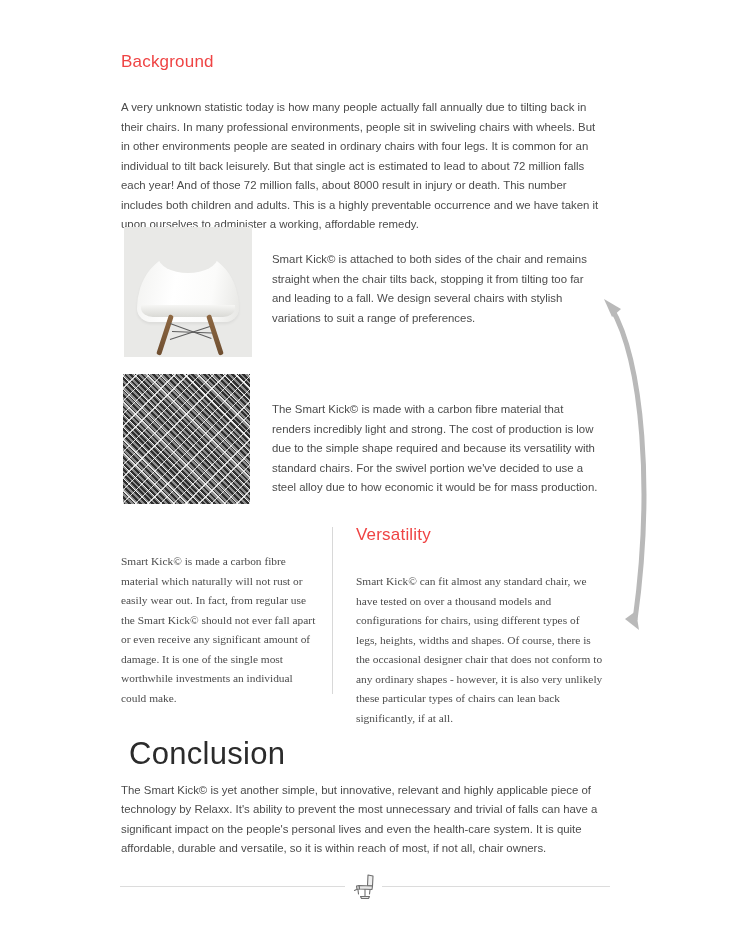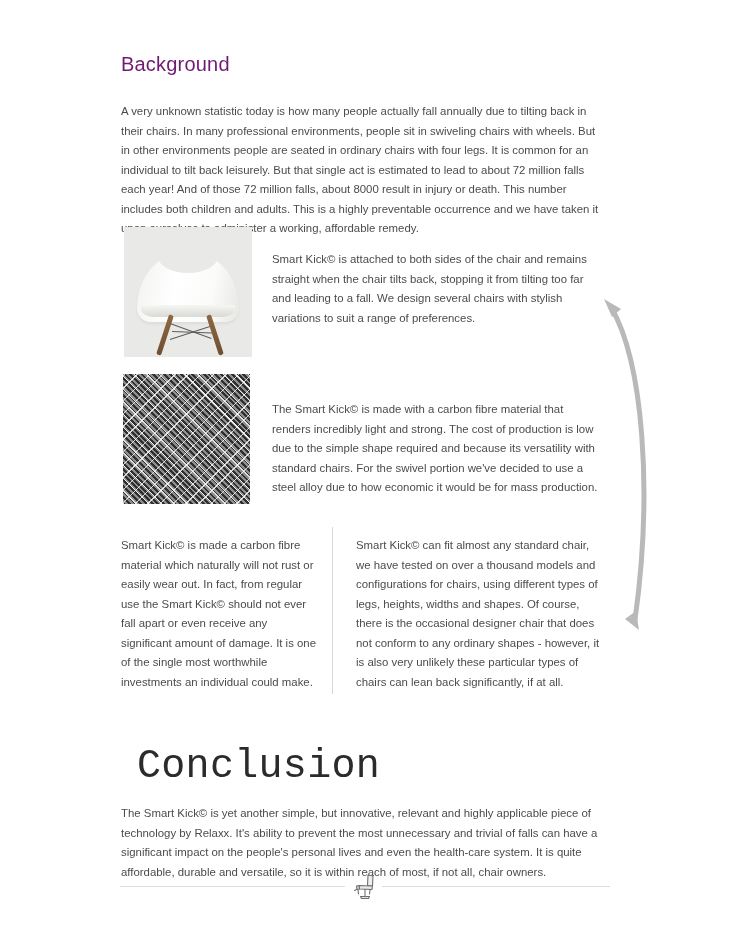--- a/index.html
+++ b/index.html
@@ -18,23 +18,23 @@
 
   .page {
     position: absolute;
     inset: 0;
     background: #ffffff;
   }
 
   
   .section-heading {
     font-family: "Liberation Sans", sans-serif;
-    font-size: 20px;
+    font-size: 17px;
     font-weight: 300;
-    color: #701a75;
+    color: #ef4444;
     letter-spacing: 0.2px;
     margin: 0;
     line-height: 1.2;
   }
   .body-text {
     font-family: "Liberation Sans", sans-serif;
     font-size: 11.4px;
     line-height: 19.5px;
     color: #4b4b4b;
     margin: 0;
@@ -147,43 +147,43 @@
     left: 121px;
     top: 525px;
     width: 482px;
   }
   .col {
     position: absolute;
     top: 0;
   }
   .col-left  { left: 0px;   width: 196px; }
   .col-right { left: 235px; width: 247px; }
-  .col .body-text { margin-top: 11px; }
+  .col .body-text { margin-top: 27px; font-family: Liberation Serif, serif; }
   .col-divider {
     position: absolute;
     left: 211px;
     top: 2px;
     width: 1px;
     height: 167px;
     background: #d8d8d8;
   }
 
   
   .conclusion-block {
     position: absolute;
     left: 121px;
     top: 730px;
     width: 482px;
   }
   .conclusion-title {
-    font-family: Liberation Mono, monospace;
-    font-size: 40px;
+    font-family: Liberation Sans, sans-serif;
+    font-size: 31px;
     font-weight: 400;
     color: #2b2b2b;
-    margin: 16px;
+    margin: 8px;
     line-height: 1.05;
     letter-spacing: 0.3px;
   }
   .conclusion-block .body-text { margin-top: 10px; }
 
   
   .footer {
     position: absolute;
     left: 120px;
     top: 870px;
@@ -246,20 +246,21 @@
   <div class="materials-block">
     <p class="body-text">The Smart Kick© is made with a carbon fibre material that renders incredibly light and strong. The cost of production is low due to the simple shape required and because its versatility with standard chairs. For the swivel portion we've decided to use a steel alloy due to how economic it would be for mass production.</p>
   </div>
 
   <div class="cols">
     <div class="col col-left">
       <p class="body-text">Smart Kick© is made a carbon fibre material which naturally will not rust or easily wear out. In fact, from regular use the Smart Kick© should not ever fall apart or even receive any significant amount of damage. It is one of the single most worthwhile investments an individual could make.</p>
     </div>
     <div class="col-divider"></div>
     <div class="col col-right">
+      <h2 class="section-heading">Versatility</h2>
       <p class="body-text">Smart Kick© can fit almost any standard chair, we have tested on over a thousand models and configurations for chairs, using different types of legs, heights, widths and shapes. Of course, there is the occasional designer chair that does not conform to any ordinary shapes - however, it is also very unlikely these particular types of chairs can lean back significantly, if at all.</p>
     </div>
   </div>
 
   <div class="arrow-annotation">
     <svg width="60" height="345" viewBox="0 0 60 345" xmlns="http://www.w3.org/2000/svg">
       <path d="M 16 17 C 48 72, 58 200, 40 330" fill="none" stroke="#b9b9b9" stroke-width="5" stroke-linecap="butt"></path>
       <polygon points="9,9 26,19 17,27" fill="#b9b9b9"></polygon>
       <polygon points="44,340 30,329 41,321" fill="#b9b9b9"></polygon>
     </svg>

